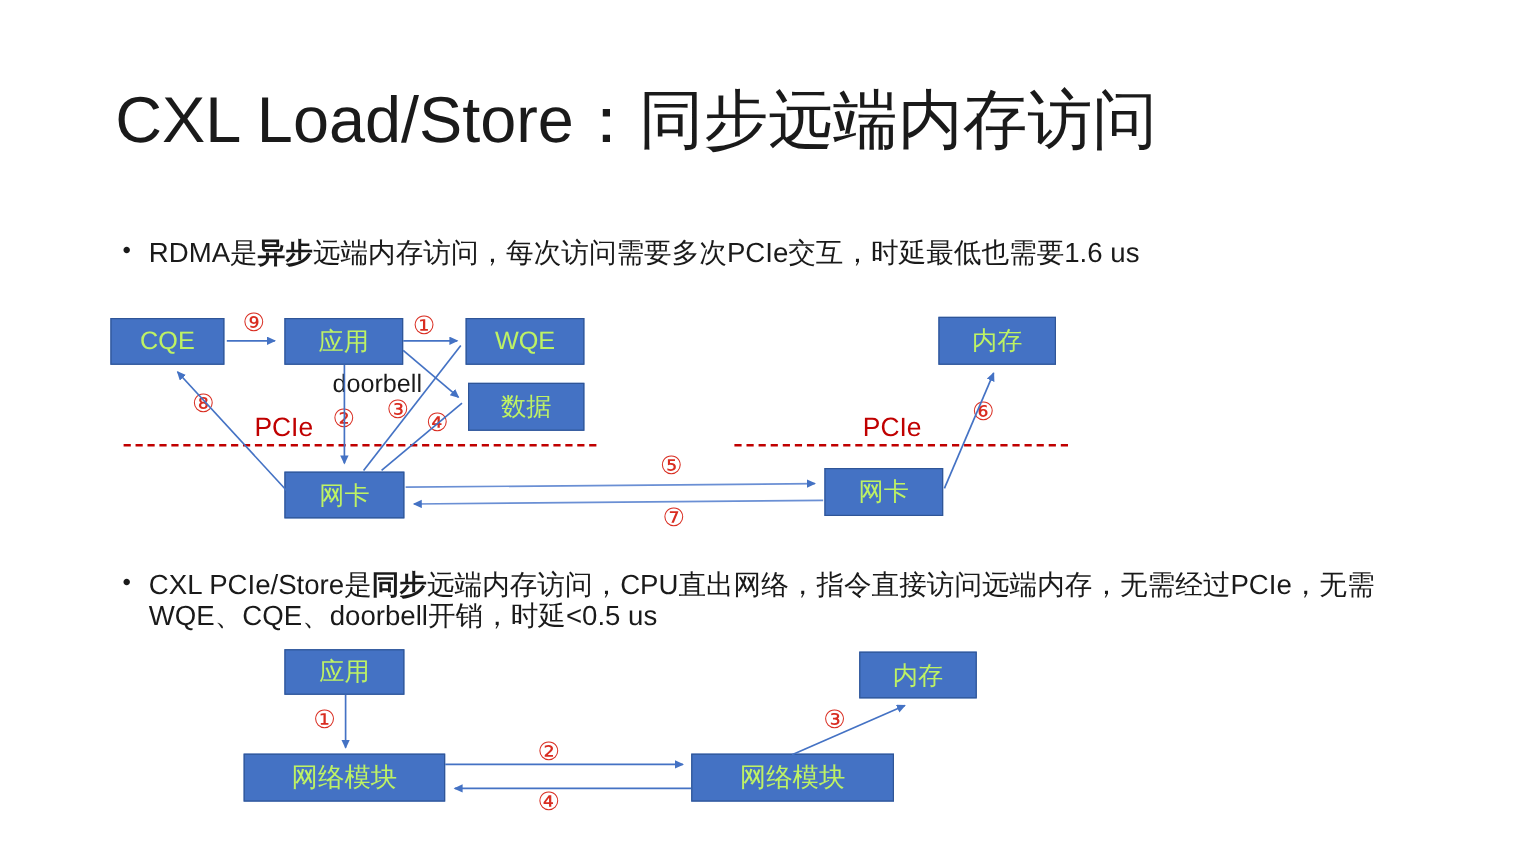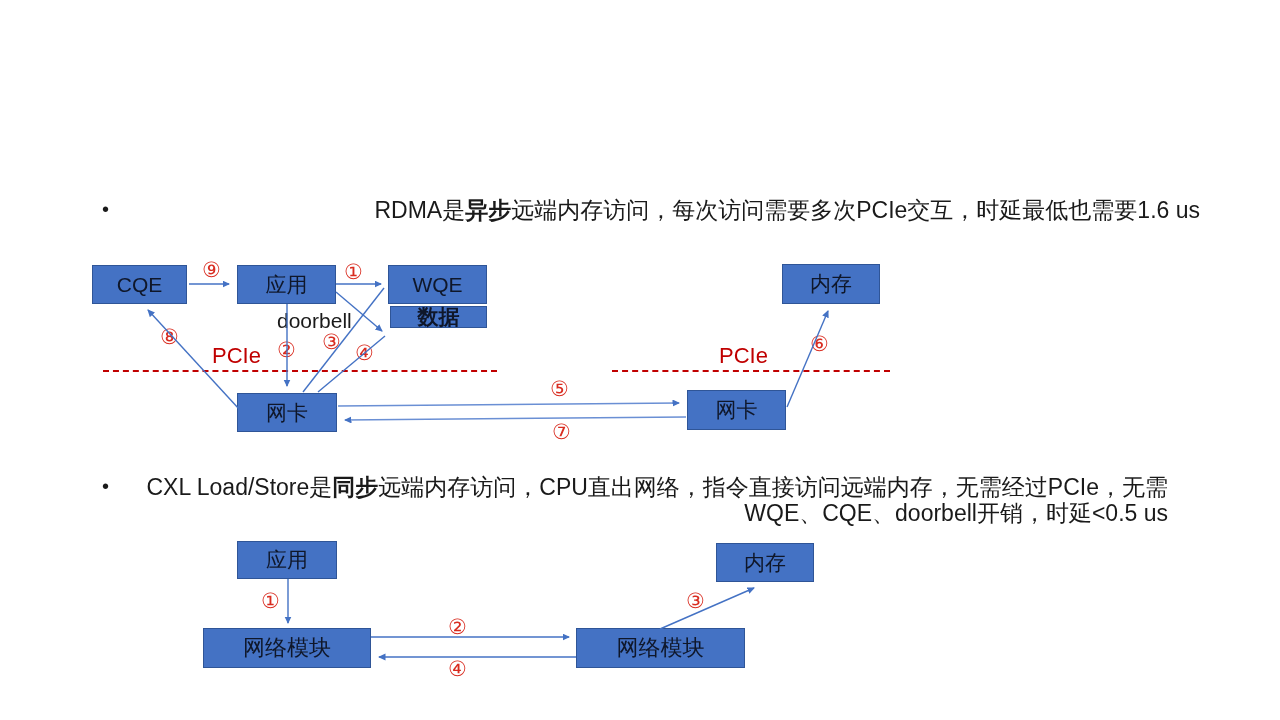--- a/index.html
+++ b/index.html
@@ -7,34 +7,34 @@
     position:relative;width:1280px;height:720px;background:#ffffff;overflow:hidden;
     font-family:"Liberation Sans", sans-serif;color:#111;
   }
   
   .title{
     position:absolute;left:96px;top:64px;margin:0;
     font-size:54px;font-weight:300;letter-spacing:0px;color:#1a1a1a;white-space:nowrap;
   }
   .bullet{position:absolute;font-size:23px;line-height:26px;color:#1a1a1a;}
   .bullet .dot{position:absolute;left:2px;top:-1px;font-size:20px;}
-  .bullet .txt{display:block;margin-left:24px;text-align:right;}
+  .bullet .txt{display:block;margin-left:24px;}
   .bullet b{font-weight:700;}
   .b1{left:100px;top:197px;width:1100px;}
   .b2{left:100px;top:474px;width:1068px;}
   
   .node{
     position:absolute;background:#4472C4;border:1.5px solid #2F5597;box-sizing:border-box;
-    color:#0f172a;display:flex;align-items:center;justify-content:center;
+    color:#bef264;display:flex;align-items:center;justify-content:center;
     font-size:21px;
   }
   .cqe  {left:92px; top:265px;width:95px; height:39px;}
   .app1 {left:237px;top:265px;width:99px; height:39px;}
   .wqe  {left:388px;top:265px;width:99px; height:39px;}
-  .data1{left:390px;top:306px;width:97px; height:22px;font-weight:bold;}
+  .data1{left:390px;top:319px;width:97px; height:40px;}
   .mem1 {left:782px;top:264px;width:98px; height:40px;}
   .nicL {left:237px;top:393px;width:100px;height:39px;}
   .nicR {left:687px;top:390px;width:99px; height:40px;}
   .app2 {left:237px;top:541px;width:100px;height:38px;}
   .mem2 {left:716px;top:543px;width:98px; height:39px;}
   .netL {left:203px;top:628px;width:168px;height:40px;font-size:22px;}
   .netR {left:576px;top:628px;width:169px;height:40px;font-size:22px;}
   
   .lbl{position:absolute;white-space:nowrap;}
   .doorbell{left:242px;top:309px;font-size:21px;color:#1a1a1a;margin-left:35px;}
@@ -52,29 +52,30 @@
   .dashL{left:103px;top:370px;width:394px;}
   .dashR{left:612px;top:370px;width:278px;}
   
   .arrows{position:absolute;left:0;top:0;width:1280px;height:720px;pointer-events:none;}
 </style>
 </head>
 <body>
 
 <div class="slide">
 
+  <h1 class="title">CXL Load/Store：同步远端内存访问</h1>
 
   <div class="bullet b1">
     <span class="dot">•</span>
     <span class="txt"><span>RDMA是</span><b>异步</b><span>远端内存访问，每次访问需要多次PCIe交互，时延最低也需要1.6 us</span></span>
   </div>
 
   <div class="bullet b2">
     <span class="dot">•</span>
-    <span class="txt"><span>CXL Load/Store是</span><b>同步</b><span>远端内存访问，CPU直出网络，指令直接访问远端内存，无需经过PCIe，无需WQE、CQE、doorbell开销，时延&lt;0.5 us</span></span>
+    <span class="txt"><span>CXL PCIe/Store是</span><b>同步</b><span>远端内存访问，CPU直出网络，指令直接访问远端内存，无需经过PCIe，无需WQE、CQE、doorbell开销，时延&lt;0.5 us</span></span>
   </div>
 
   <div class="node cqe">CQE</div>
   <div class="node app1">应用</div>
   <div class="node wqe">WQE</div>
   <div class="node data1">数据</div>
   <div class="node mem1">内存</div>
   <div class="node nicL">网卡</div>
   <div class="node nicR">网卡</div>
 

